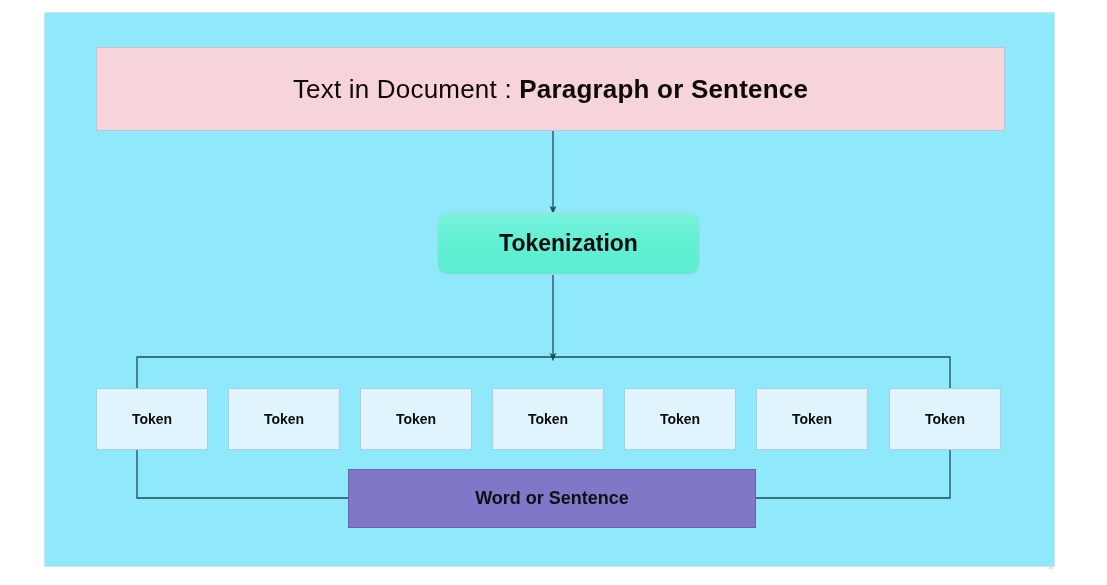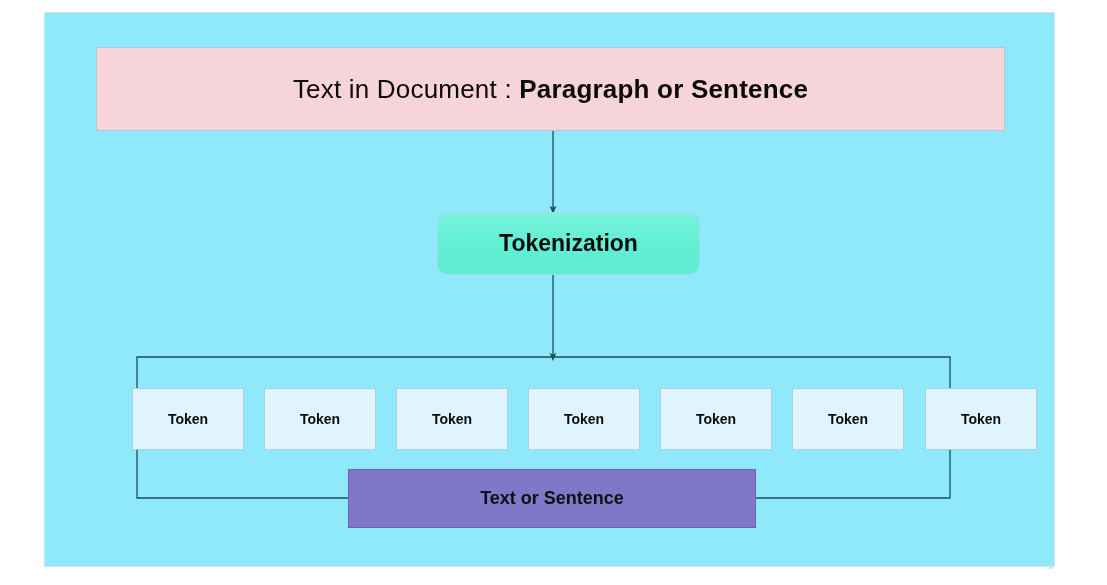--- a/index.html
+++ b/index.html
@@ -98,21 +98,20 @@
 
   
   .token-box {
     top: 388px;
     width: 112px;
     height: 62px;
     background: #dff4fc;
     border: 1px solid #a9cfe0;
     font-size: 14px;
     font-weight: 700;
-    margin-left: 36px;
   }
 
   
   #result-box {
     left: 348px;
     top: 469px;
     width: 408px;
     height: 59px;
     background: #8077c8;
     border: 1px solid #6b64ab;
@@ -181,16 +180,16 @@
     <span class="shadow-under"></span>
     <span>Token</span>
   </div>
   <div class="node token-box" style="left:889px">
     <span class="shadow-under"></span>
     <span>Token</span>
   </div>
 
   <div class="node" id="result-box">
     <span class="shadow-under"></span>
-    <span>Text or Sentence</span>
+    <span>Word or Sentence</span>
   </div>
 
 </div>
 
 </body></html>

